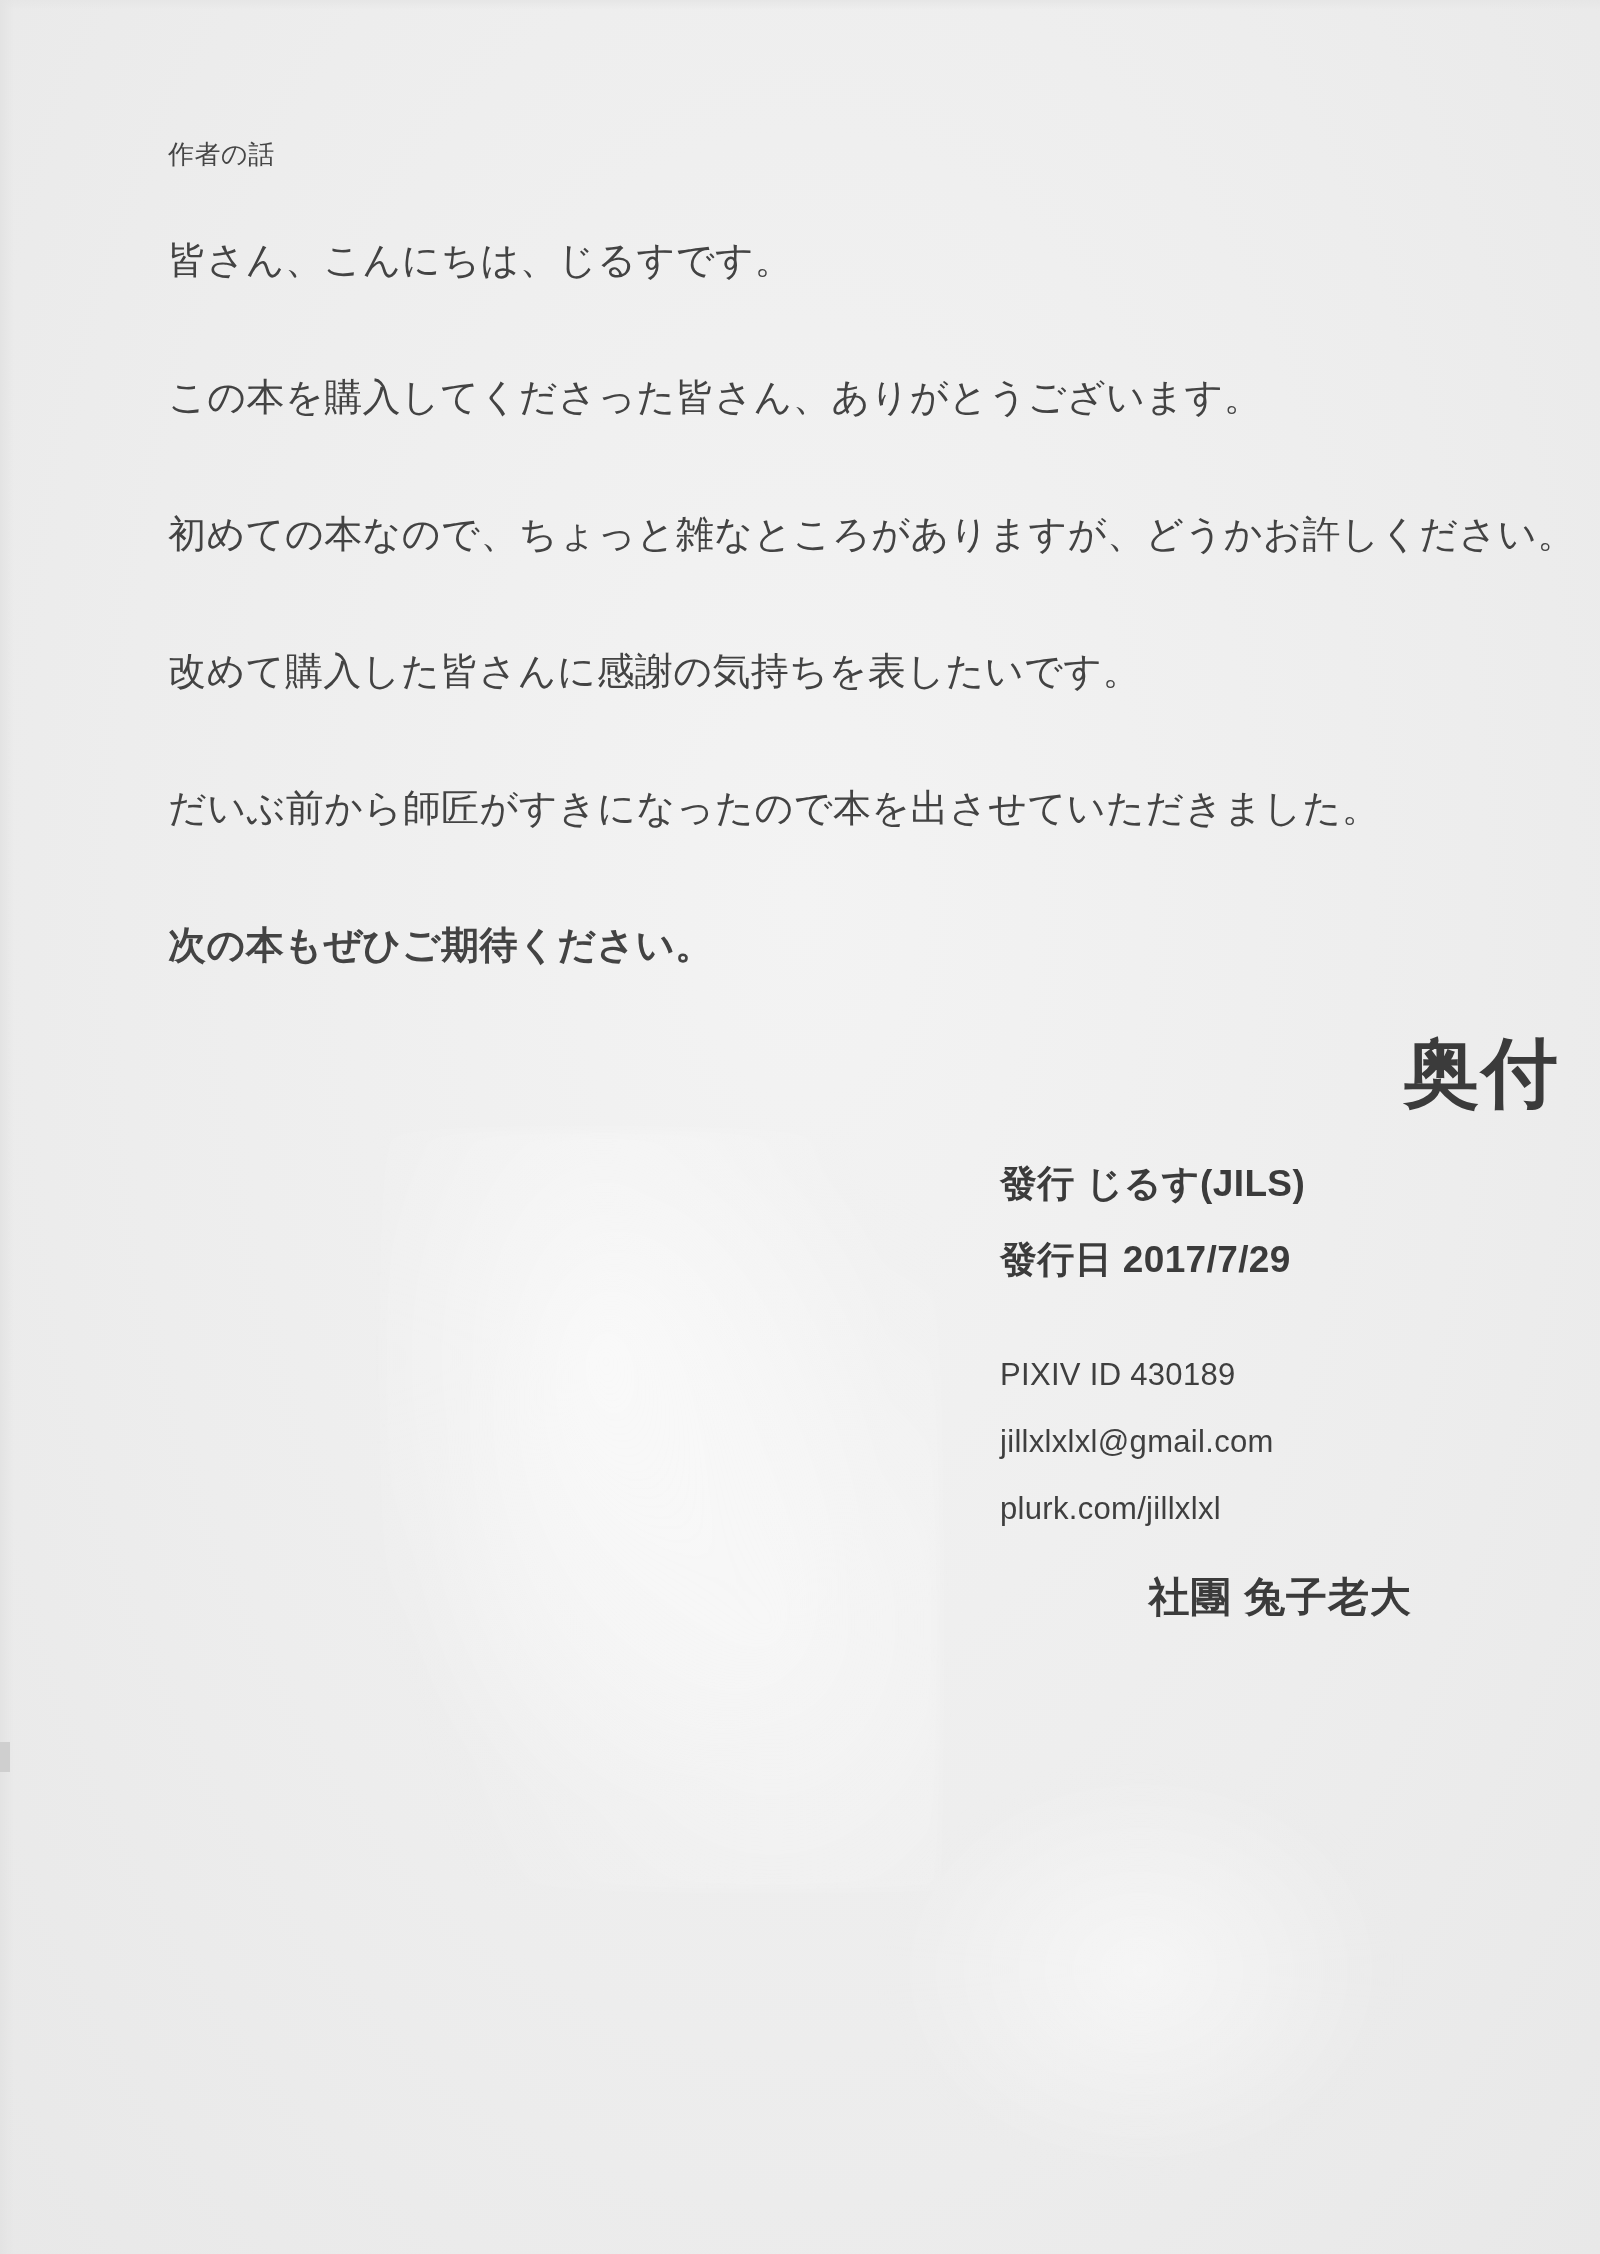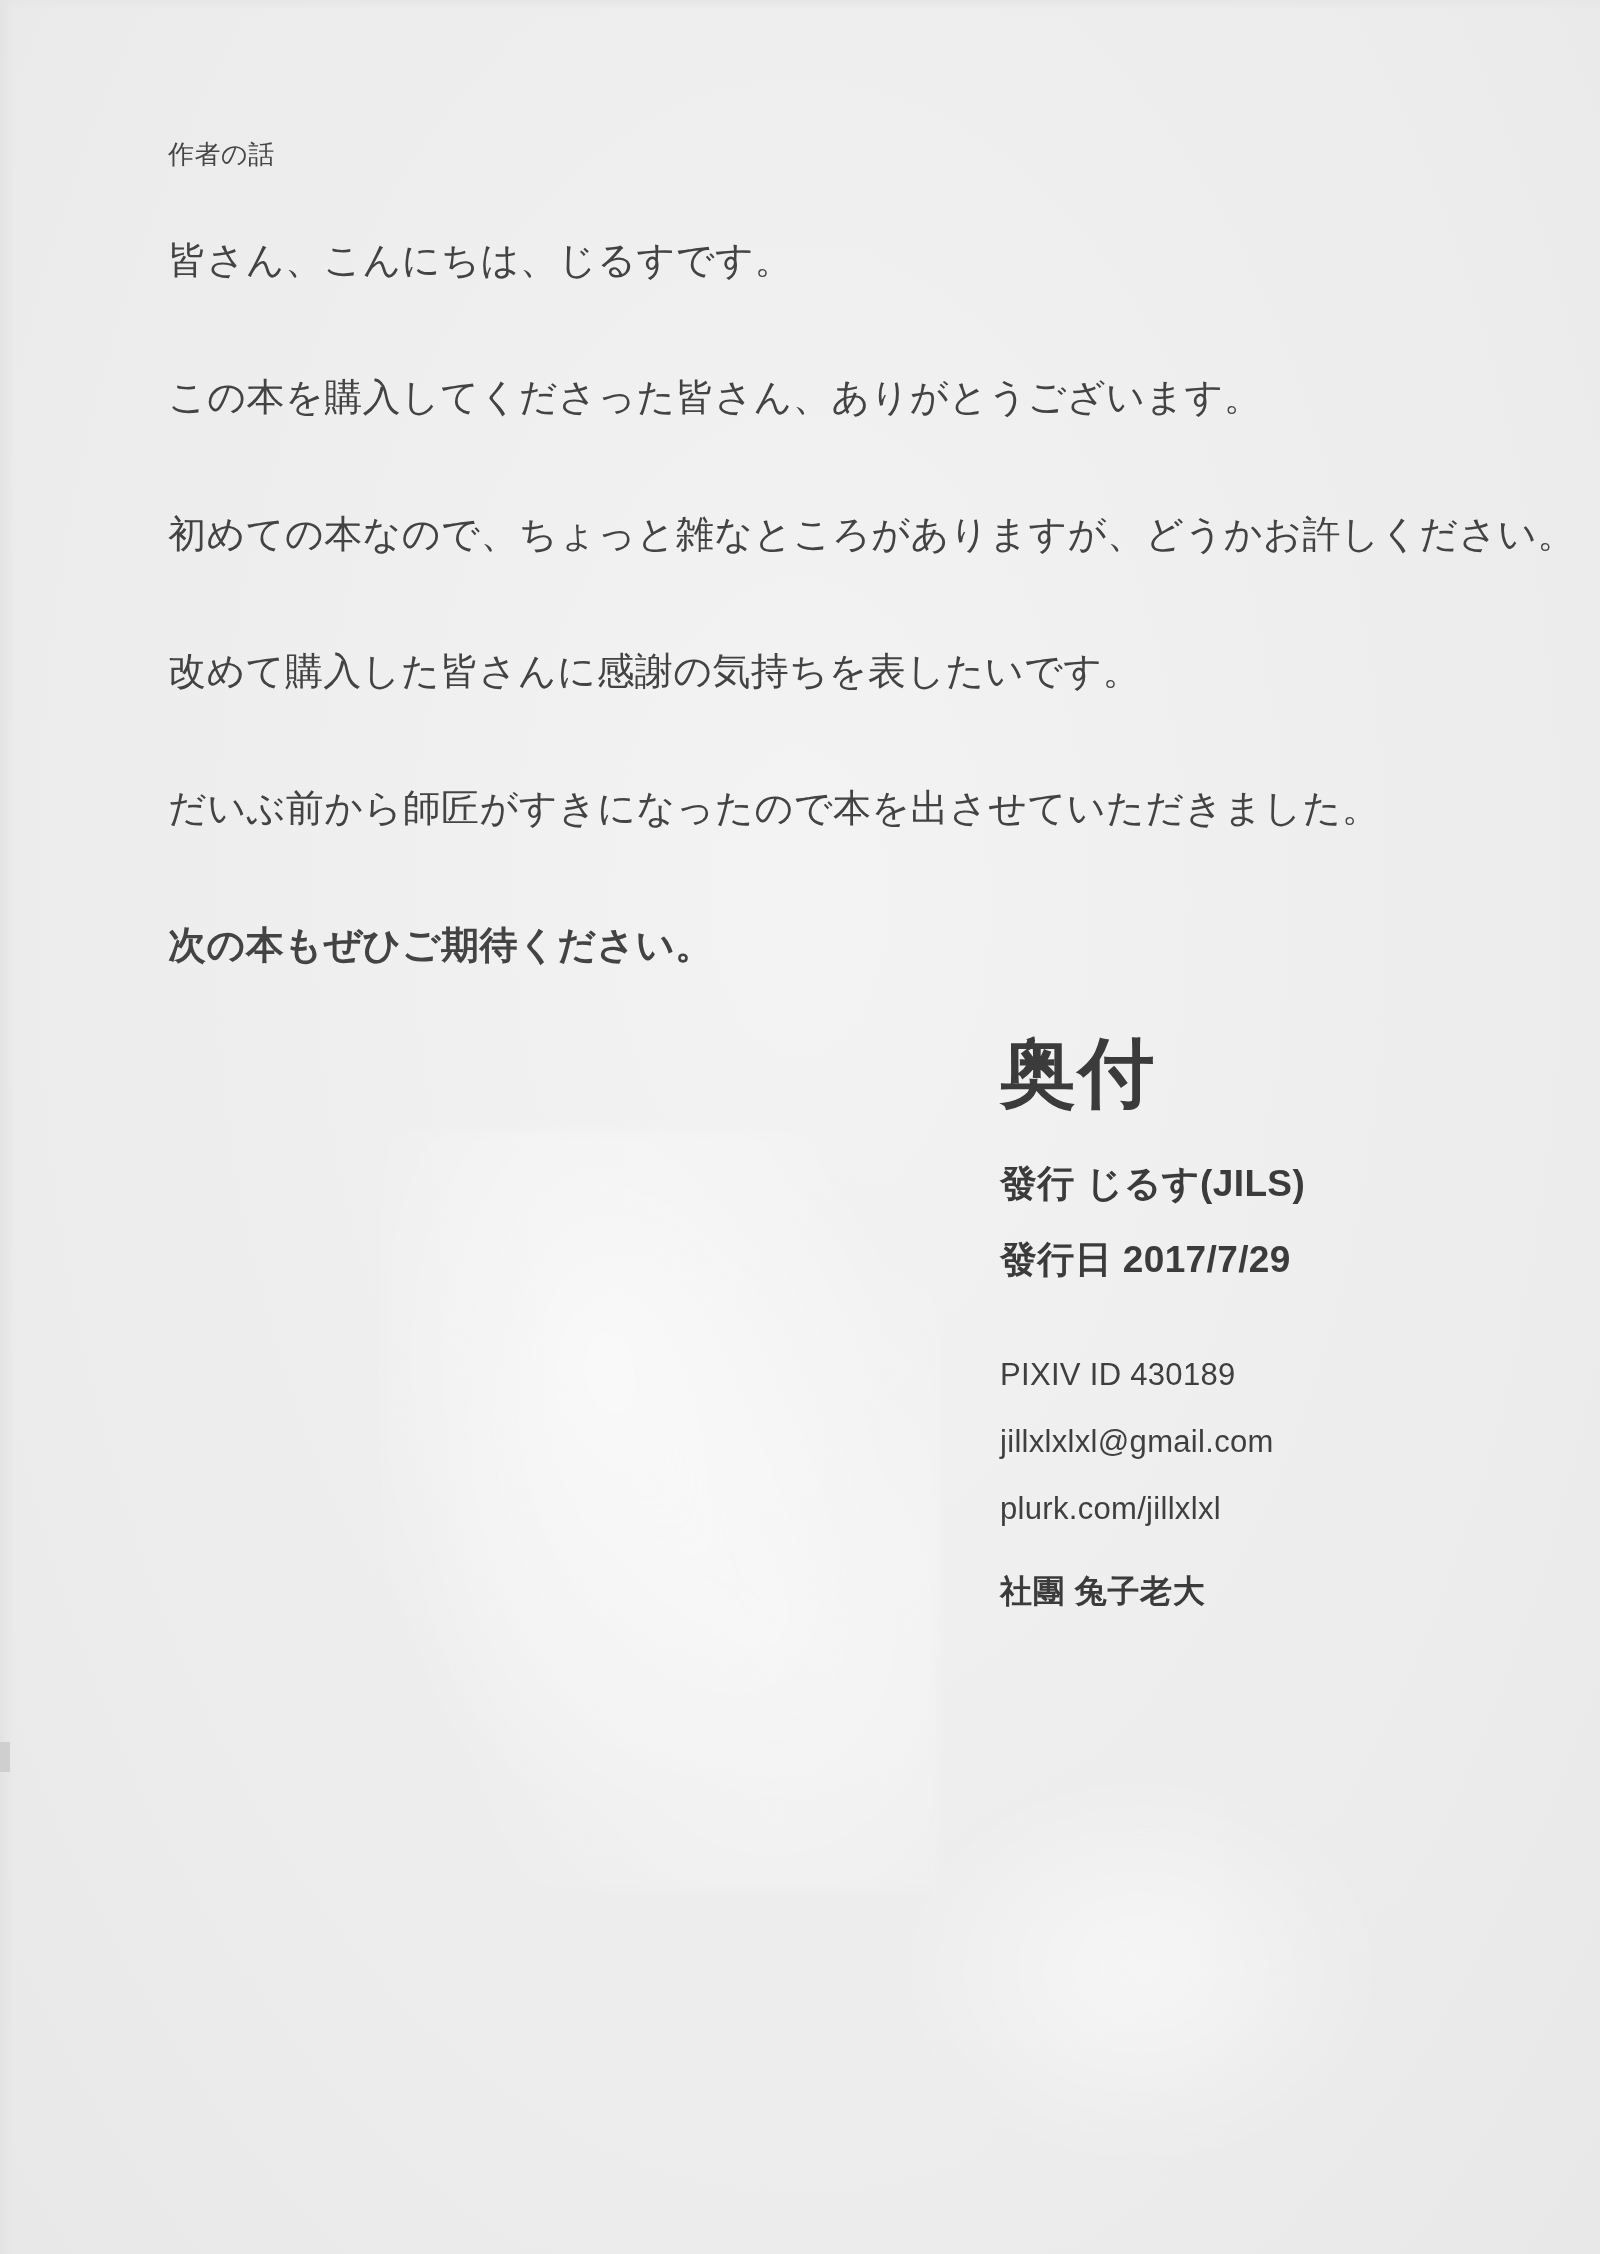--- a/index.html
+++ b/index.html
@@ -100,43 +100,45 @@
     top: 1035px;
     width: 560px;
   }
   .col-title {
     font-size: 76px;
     font-weight: bold;
     line-height: 1;
     color: #3b3b3b;
     margin: 0 0 48px 0;
     letter-spacing: 0.03em;
+    text-align: right;
   }
   .col-strong {
     font-size: 37px;
     font-weight: bold;
     line-height: 1.35;
     color: #3b3b3b;
     margin: 0 0 26px 0;
     letter-spacing: 0.01em;
   }
   .col-gap { height: 42px; }
   .col-line {
     font-size: 31px;
     line-height: 1.45;
     color: #3f3f3f;
     margin: 0 0 22px 0;
     letter-spacing: 0.01em;
   }
   .col-circle {
-    font-size: 32px;
+    font-size: 41px;
     font-weight: bold;
     color: #3b3b3b;
     margin: 38px 0 0 0;
     letter-spacing: 0.02em;
+    text-align: center;
   }
 </style>
 </head>
 <body>
 
 <div class="page">
   <div class="edge-top"></div>
   <div class="edge-left"></div>
   <div class="mark"></div>
   <div class="ghost"></div>

